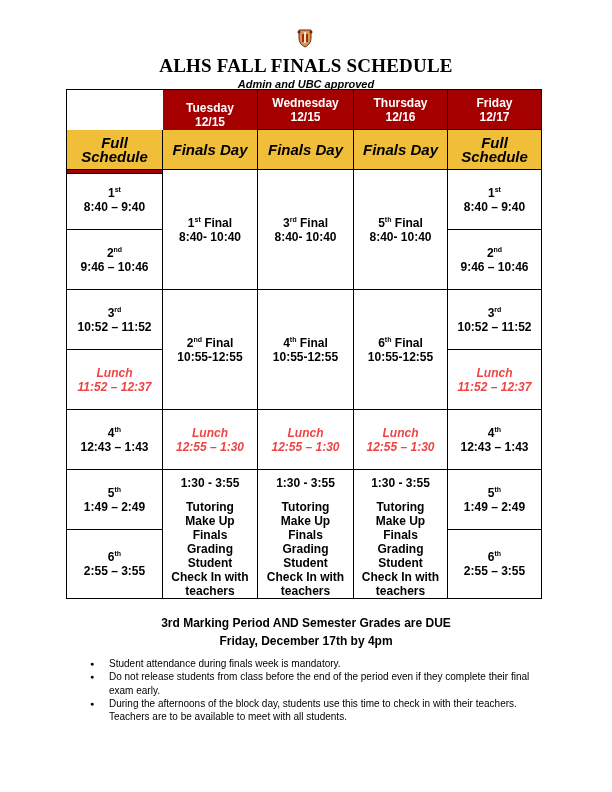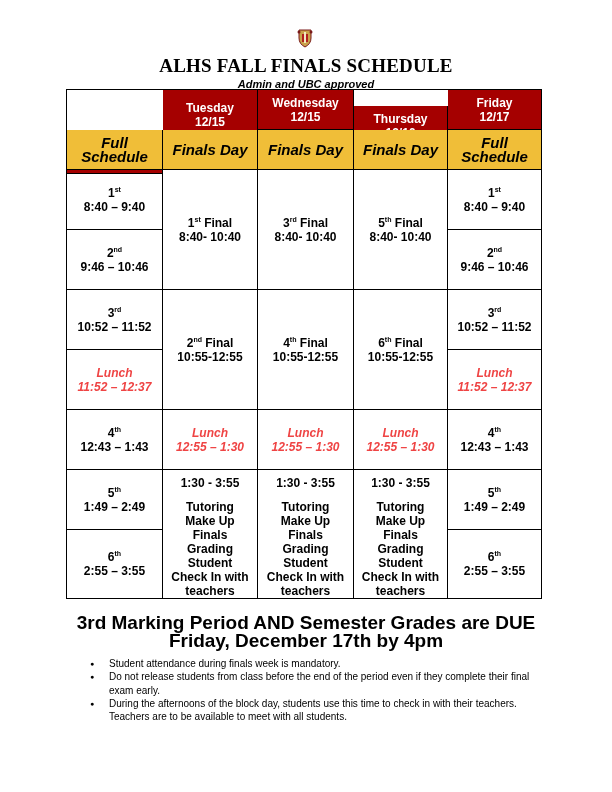--- a/index.html
+++ b/index.html
@@ -10,21 +10,21 @@
 
   .grid { position: absolute; left: 66px; top: 89px; width: 476px; height: 510px; border: 1.2px solid #000; box-sizing: border-box; }
   .cell { position: absolute; box-sizing: border-box; border-right: 1px solid #000; border-bottom: 1px solid #000; display: flex; flex-direction: column; align-items: center; justify-content: center; text-align: center; font-weight: bold; font-size: 12px; line-height: 14px; }
   .hdr { background: #a50000; color: #fff; }
   .sub { background: #f0be38; font-style: italic; font-size: 15px; }
   .red { color: #ef4444; font-style: italic; }
   .top { justify-content: flex-start; padding-top: 6px; }
   sup { font-size: 7px; line-height: 0; vertical-align: super; }
   .gap { height: 12px; }
 
-  .due { position: absolute; left: 0; width: 612px; top: 614px; text-align: center; font-weight: bold; font-size: 19px; line-height: 18px; }
+  .due { position: absolute; left: 0; width: 612px; top: 614px; text-align: center; font-weight: bold; font-size: 12px; line-height: 18px; }
   .notes { position: absolute; left: 90px; top: 657px; width: 450px; font-size: 10px; line-height: 13.3px; margin: 0; padding: 0; list-style: none; }
   .notes li { position: relative; padding-left: 19px; }
   .notes li::before { content: "\25CF"; position: absolute; left: 0; top: 0; font-size: 7px; }
 </style>
 </head>
 <body>
 
 <div class="logo">
   <svg width="18" height="20" viewBox="0 0 18 20">
     <path d="M3 2 L15 2 L15 10 Q15 16 9 19 Q3 16 3 10 Z" fill="#c9a24a" stroke="#7a1a1a" stroke-width="1"></path>
@@ -44,21 +44,21 @@
     <span>12/13</span>
   </div>
   <div class="cell hdr" style="left:96px;top:0;width:95px;height:50px;">
     <span>Tuesday</span>
     <span>12/15</span>
   </div>
   <div class="cell hdr" style="left:191px;top:0;width:96px;height:40px;">
     <span>Wednesday</span>
     <span>12/15</span>
   </div>
-  <div class="cell hdr" style="left:287px;top:16px;width:94px;height:40px;">
+  <div class="cell hdr" style="left:287px;top:0;width:94px;height:40px;">
     <span>Thursday</span>
     <span>12/16</span>
   </div>
   <div class="cell hdr" style="left:381px;top:0;width:93px;height:40px;border-right:none;">
     <span>Friday</span>
     <span>12/17</span>
   </div>
 
   <div class="cell sub" style="left:0;top:40px;width:96px;height:40px;">Full Schedule</div>
   <div class="cell sub" style="left:96px;top:40px;width:95px;height:40px;">Finals Day</div>

